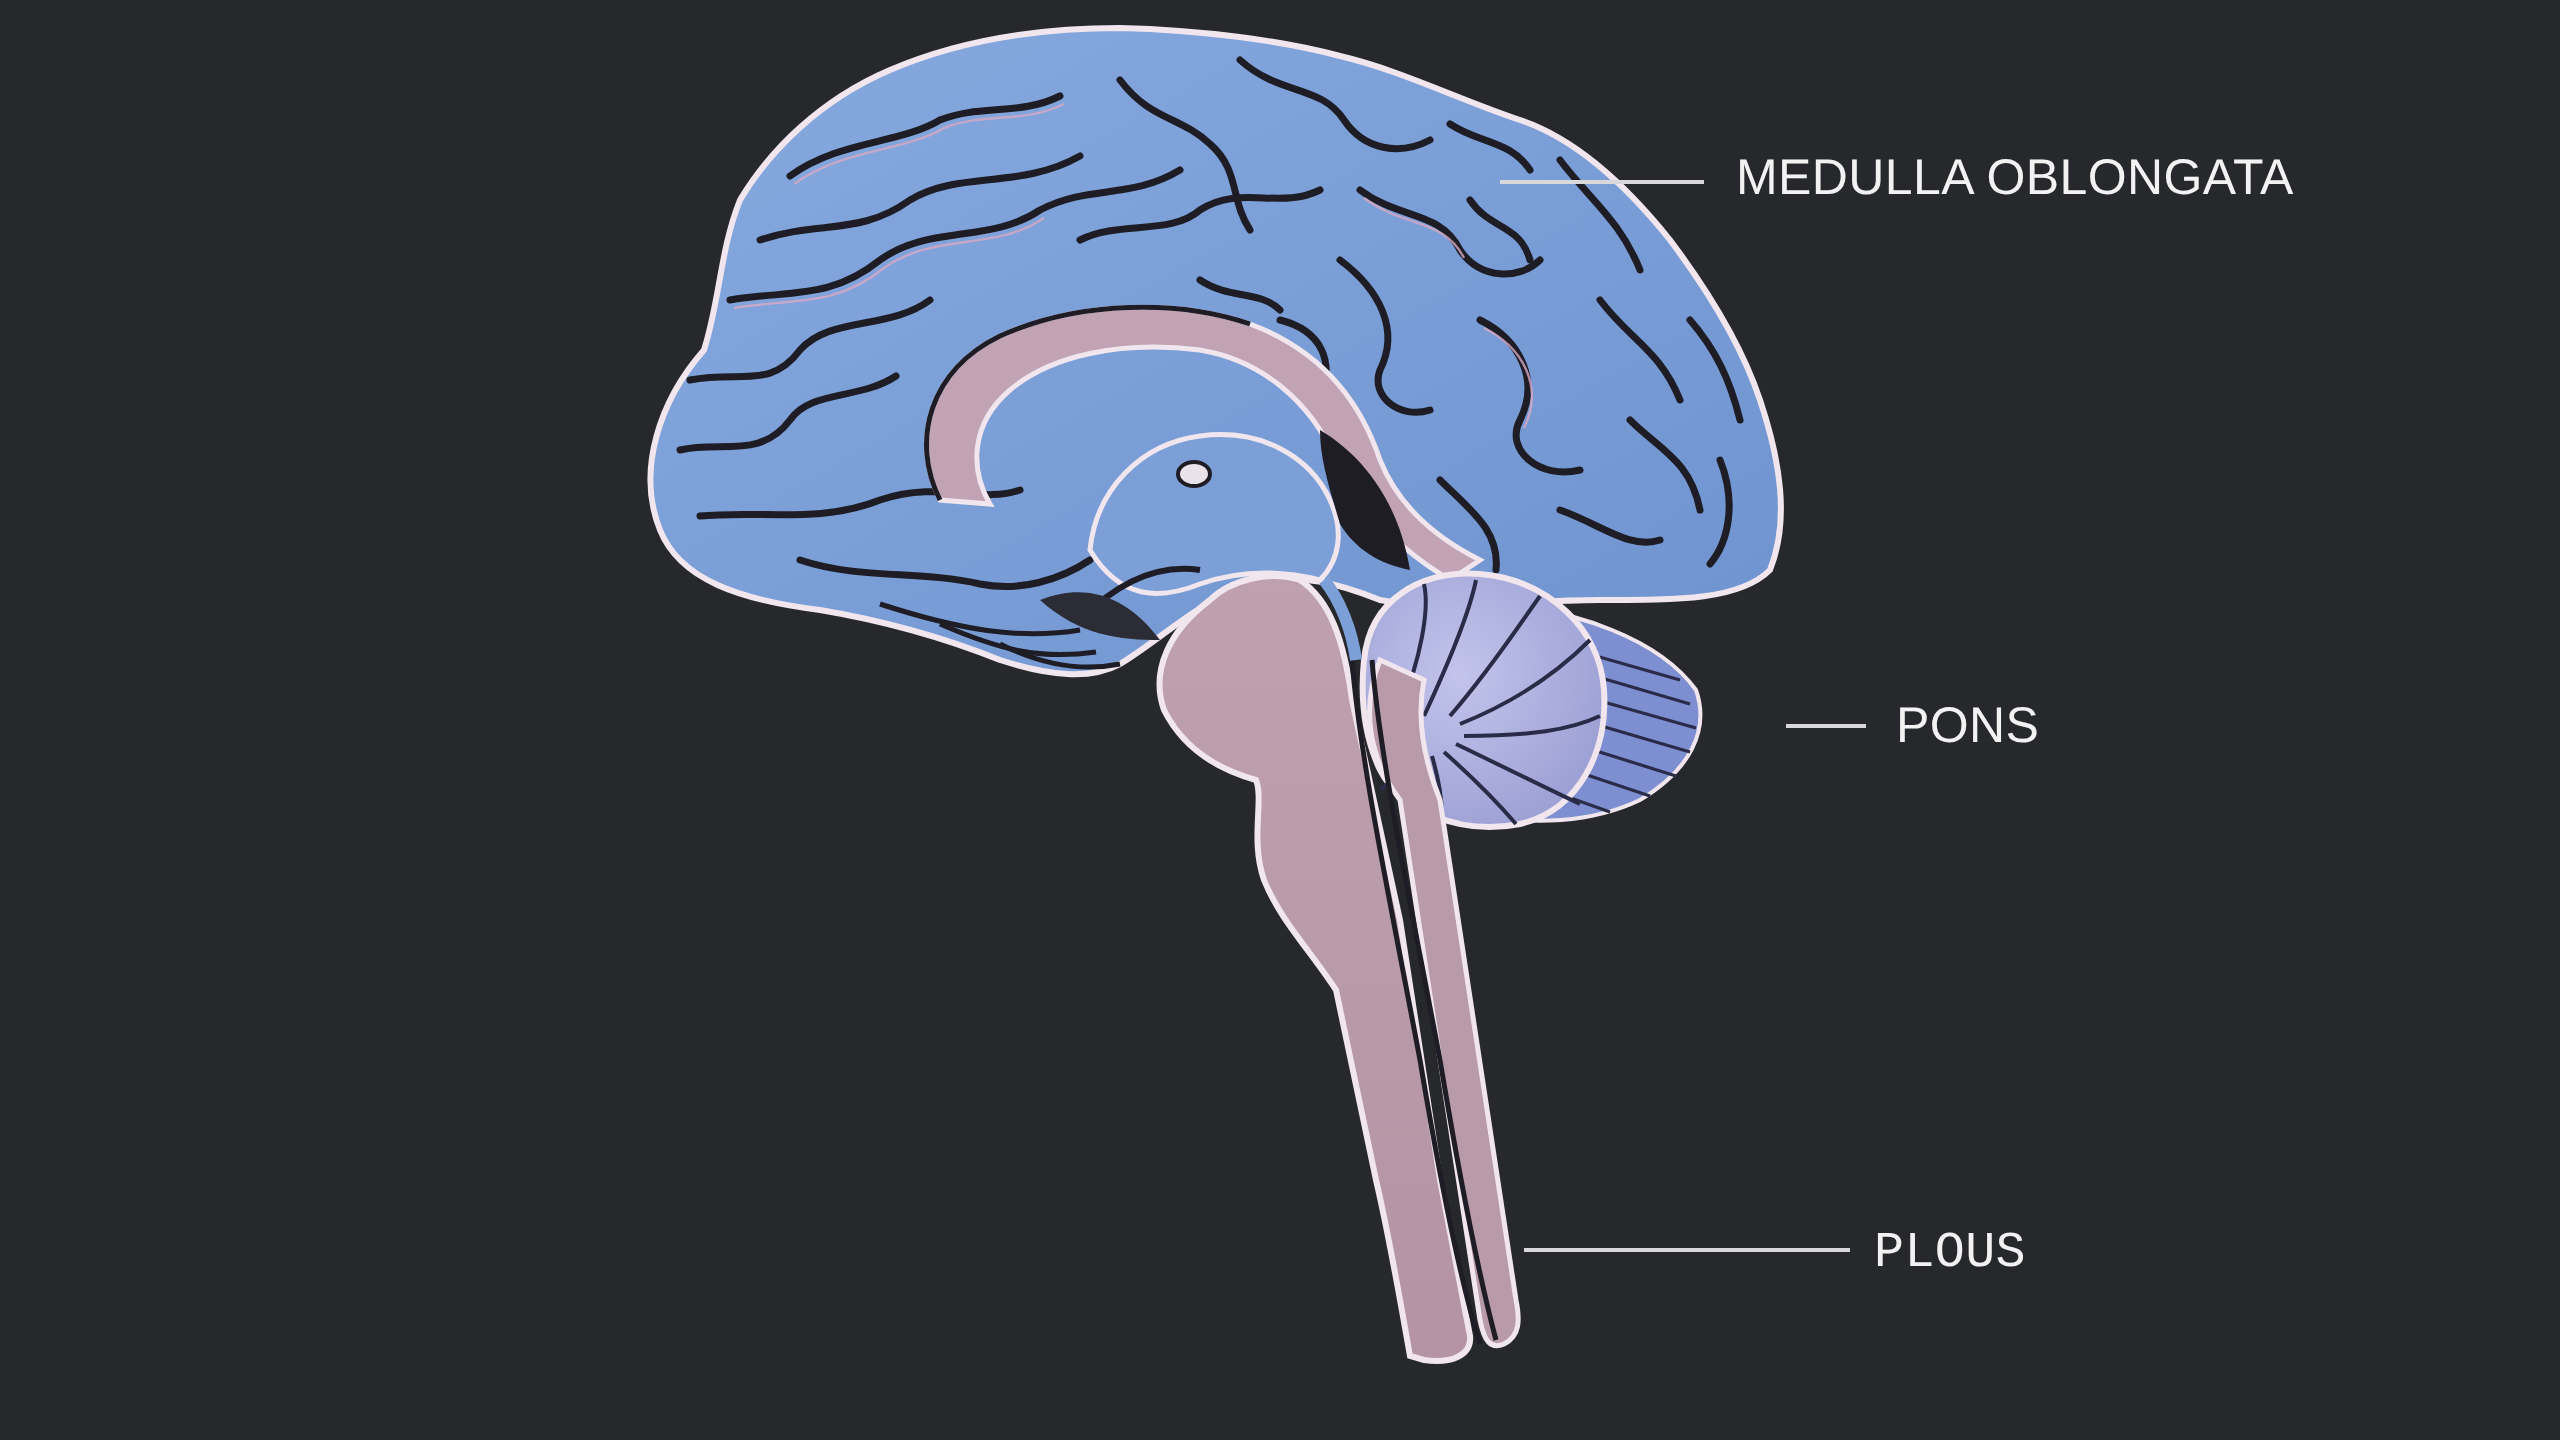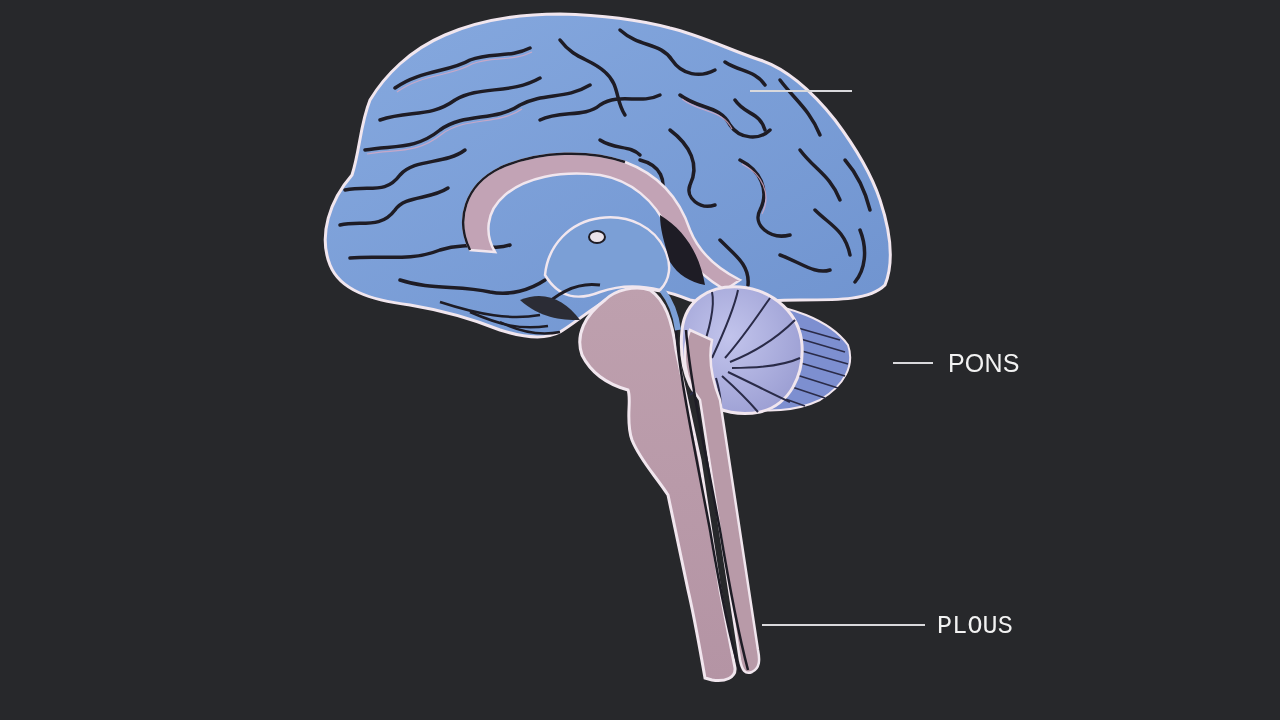--- a/index.html
+++ b/index.html
@@ -131,15 +131,16 @@
       <path d="M662,290 C670,300 676,315 678,330" fill="none" stroke="#7b9fd6" stroke-width="6"></path>
     </g>
 
     <g stroke="#d9d9dc" stroke-width="2">
       <line x1="750" y1="91" x2="852" y2="91"></line>
       <line x1="893" y1="363" x2="933" y2="363"></line>
       <line x1="762" y1="625" x2="925" y2="625"></line>
     </g>
   </svg>
 
+  <div class="label" style="left:868px; top:77px;">MEDULLA OBLONGATA</div>
   <div class="label" style="left:948px; top:351px;">PONS</div>
   <div class="label" style="left:937px; top:614px;font-family:Liberation Mono, monospace;">PLOUS</div>
 </div>
 
 </body></html>

